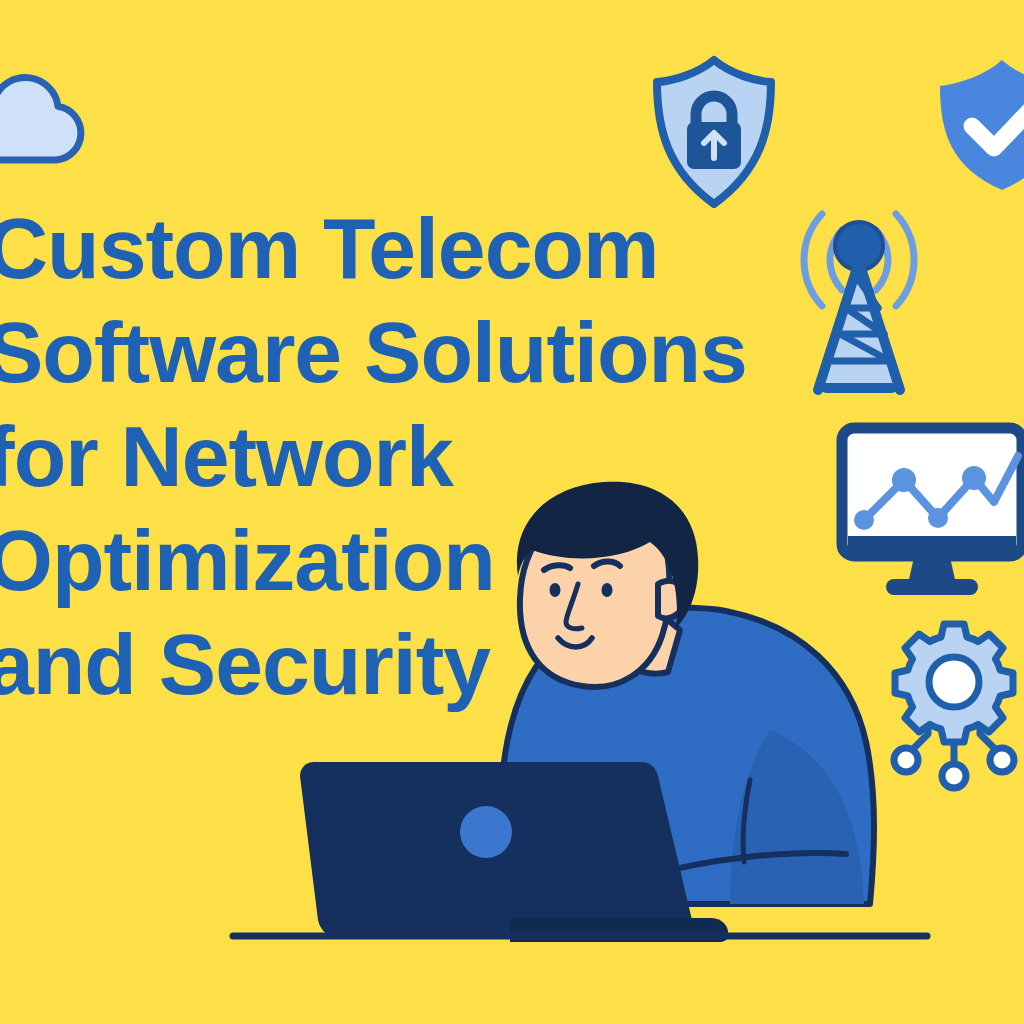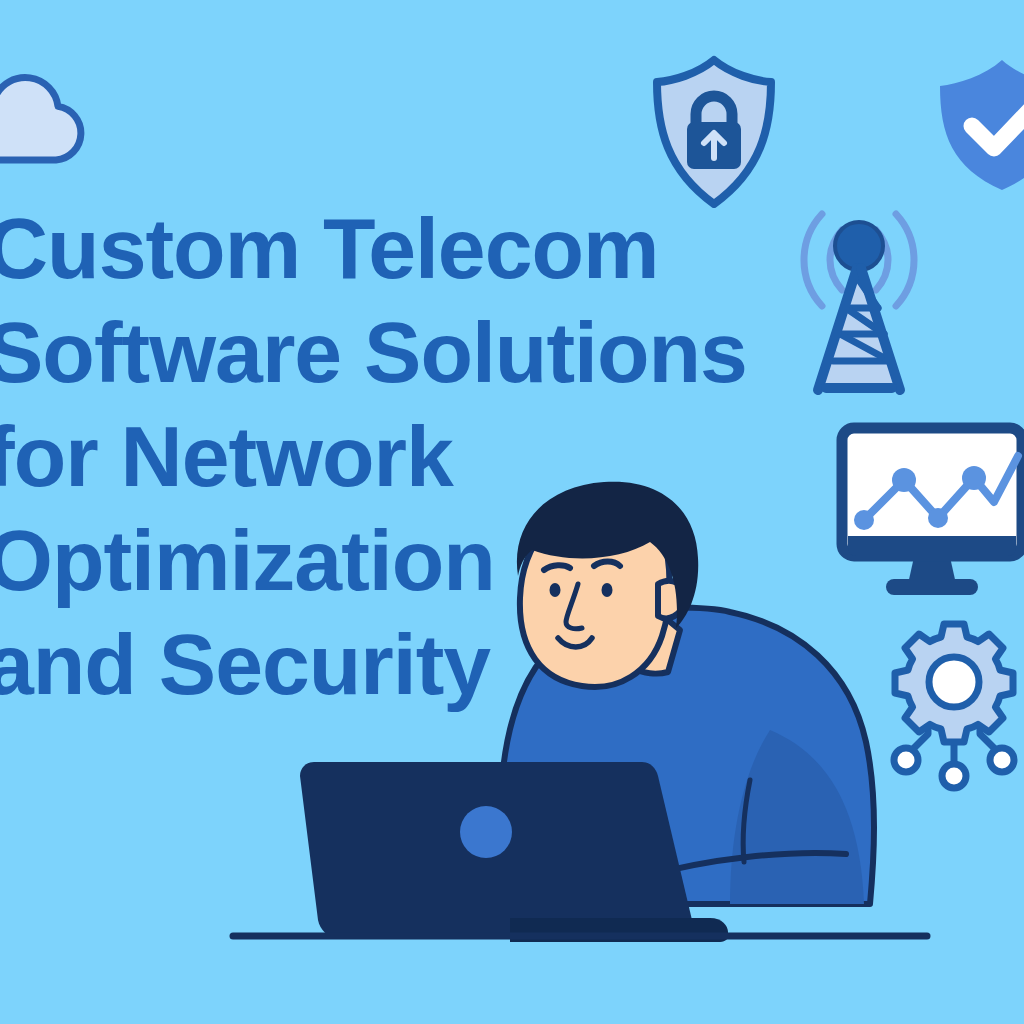--- a/index.html
+++ b/index.html
@@ -4,21 +4,21 @@
 <style>
   html, body {
     margin: 0;
     padding: 0;
     background: #ffffff;
   }
   #canvas {
     position: relative;
     width: 1024px;
     height: 1024px;
-    background: #7dd3fc;
+    background: #fde047;
     overflow: hidden;
     font-family: "Liberation Sans", sans-serif;
   }
   
   #headline {
     position: absolute;
     left: -14px;
     top: 196px;
     width: 760px;
     color: #1f62b5;

